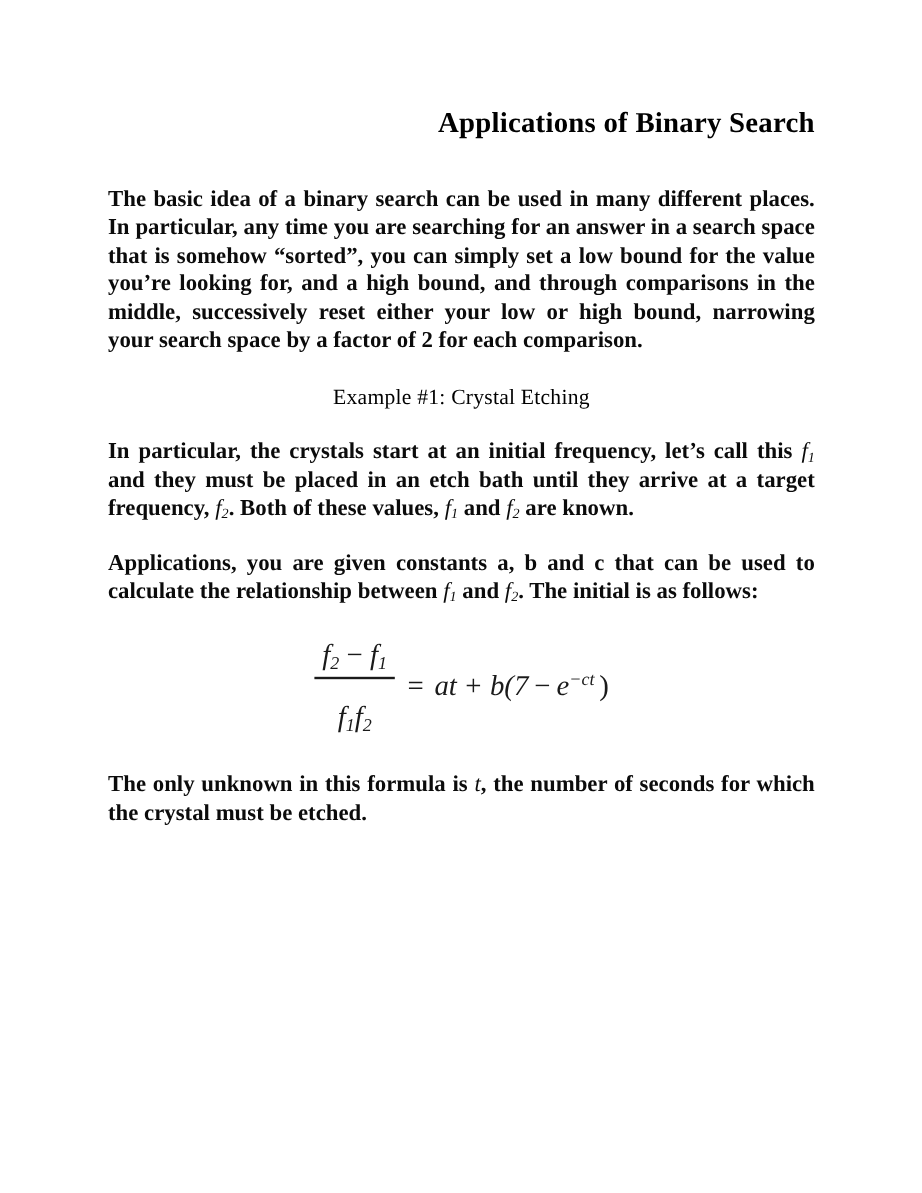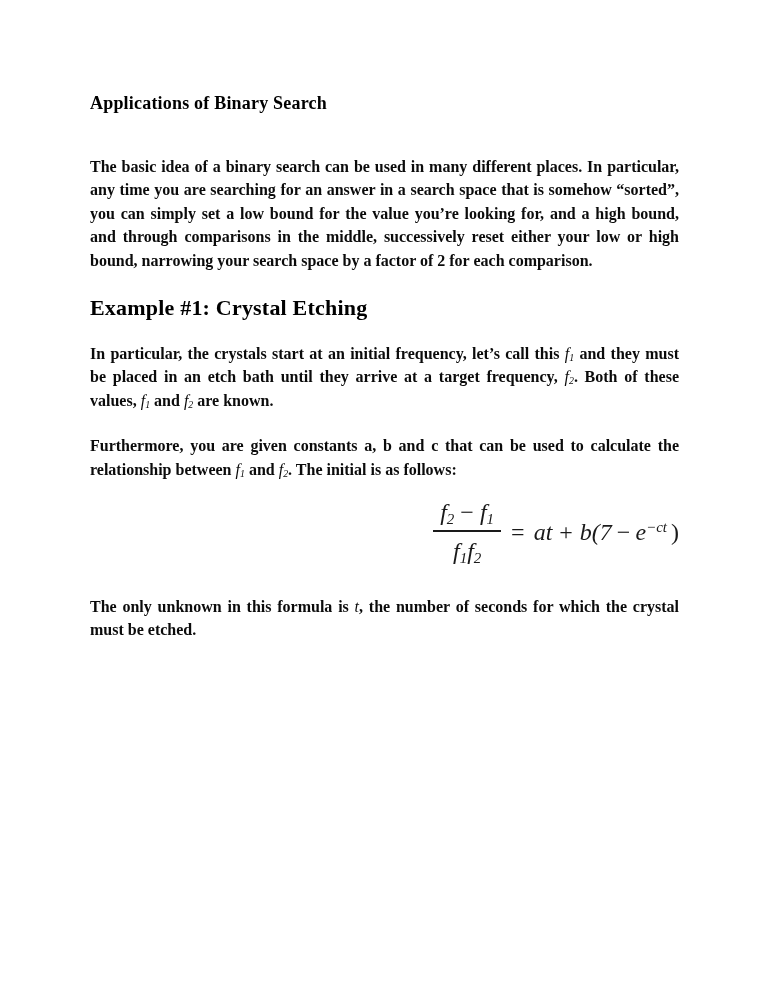--- a/index.html
+++ b/index.html
@@ -14,36 +14,37 @@
     width: 768px;
     height: 994px;
     box-sizing: border-box;
     padding: 0 89px 0 90px;
     background: #ffffff;
     color: #000000;
     font-family: "Liberation Serif", serif;
   }
   .doc-title {
     margin: 91px 0 0 0;
-    font-size: 18px;
+    font-size: 24px;
     line-height: 24px;
     font-weight: bold;
-    text-align: left;
+    text-align: right;
     letter-spacing: 0.2px;
   }
   .section-heading {
     margin: 24px 0 0 0;
-    font-size: 22px;
+    font-size: 18px;
     line-height: 24px;
-    font-weight: bold;
+    font-weight: normal;
+    text-align: center;
     letter-spacing: 0.2px;
   }
   p.body-para {
     margin: 0;
-    font-size: 16px;
+    font-size: 19px;
     line-height: 23.4px;
     font-weight: bold;
     text-align: justify;
     color: #0b0b0b;
   }
   #para-intro    { margin-top: 40px; }
   #para-consider { margin-top: 24px; }
   #para-crystals { margin-top: 22px; }
   #para-constants{ margin-top: 22px; }
   #para-unknown  { margin-top: 30px; }
@@ -54,40 +55,40 @@
   }
   .im sub {
     font-size: 0.62em;
     font-style: italic;
     line-height: 0;
     vertical-align: -0.25em;
   }
 
   
   .formula {
-    margin-top: 18px;
+    margin-top: 29px;
     display: flex;
-    justify-content: flex-end;
+    justify-content: center;
     align-items: center;
     font-size: 24px;
     font-weight: normal;
     color: #1a1a1a;
   }
   .frac {
     display: inline-flex;
     flex-direction: column;
     align-items: center;
   }
   .frac .fnum {
     padding: 0 7px 4px 7px;
     border-bottom: 2px solid #1a1a1a;
     white-space: nowrap;
   }
   .frac .fden {
-    padding-top: 6px;
+    padding-top: 19px;
     white-space: nowrap;
   }
   .mi { font-style: italic; }
   .mo { font-style: normal; }
   .fsub {
     font-size: 15px;
     line-height: 0;
     vertical-align: -0.28em;
   }
   .fnum .mo { margin: 0 6px; }
@@ -114,21 +115,21 @@
 
   <h1 class="doc-title">Applications of Binary Search</h1>
 
   <p class="body-para" id="para-intro">The basic idea of a binary search can be used in many different places. In particular, any time you are searching for an answer in a search space that is somehow “sorted”, you can simply set a low bound for the value you’re looking for, and a high bound, and through comparisons in the middle, successively reset either your low or high bound, narrowing your search space by a factor of 2 for each comparison.</p>
 
   <h2 class="section-heading">Example #1: Crystal Etching</h2>
 
 
   <p class="body-para" id="para-crystals"><span>In particular, the crystals start at an initial frequency, let’s call this </span><span class="im"><span>f</span><sub>1</sub></span><span> and they must be placed in an etch bath until they arrive at a target frequency, </span><span class="im"><span>f</span><sub>2</sub></span><span>. Both of these values, </span><span class="im"><span>f</span><sub>1</sub></span><span> and </span><span class="im"><span>f</span><sub>2</sub></span><span> are known.</span></p>
 
-  <p class="body-para" id="para-constants"><span>Furthermore, you are given constants a, b and c that can be used to calculate the relationship between </span><span class="im"><span>f</span><sub>1</sub></span><span> and </span><span class="im"><span>f</span><sub>2</sub></span><span>. The initial is as follows:</span></p>
+  <p class="body-para" id="para-constants"><span>Applications, you are given constants a, b and c that can be used to calculate the relationship between </span><span class="im"><span>f</span><sub>1</sub></span><span> and </span><span class="im"><span>f</span><sub>2</sub></span><span>. The initial is as follows:</span></p>
 
   <div class="formula">
     <span class="frac">
       <span class="fnum"><span class="mi">f</span><sub class="fsub mi">2</sub><span class="mo">−</span><span class="mi">f</span><sub class="fsub mi">1</sub></span>
       <span class="fden"><span class="mi">f</span><sub class="fsub mi">1</sub><span class="mi">f</span><sub class="fsub mi">2</sub></span>
     </span>
     <span class="rhs"><span class="mo eq">=</span><span class="mi">at</span><span class="mo plus">+</span><span class="mi">b(7</span><span class="mo minus">−</span><span class="mi">e</span><sup class="fsup">−ct</sup><span class="mo close">)</span></span>
   </div>
 
   <p class="body-para" id="para-unknown"><span>The only unknown in this formula is </span><span class="im">t</span><span>, the number of seconds for which the crystal must be etched.</span></p>

